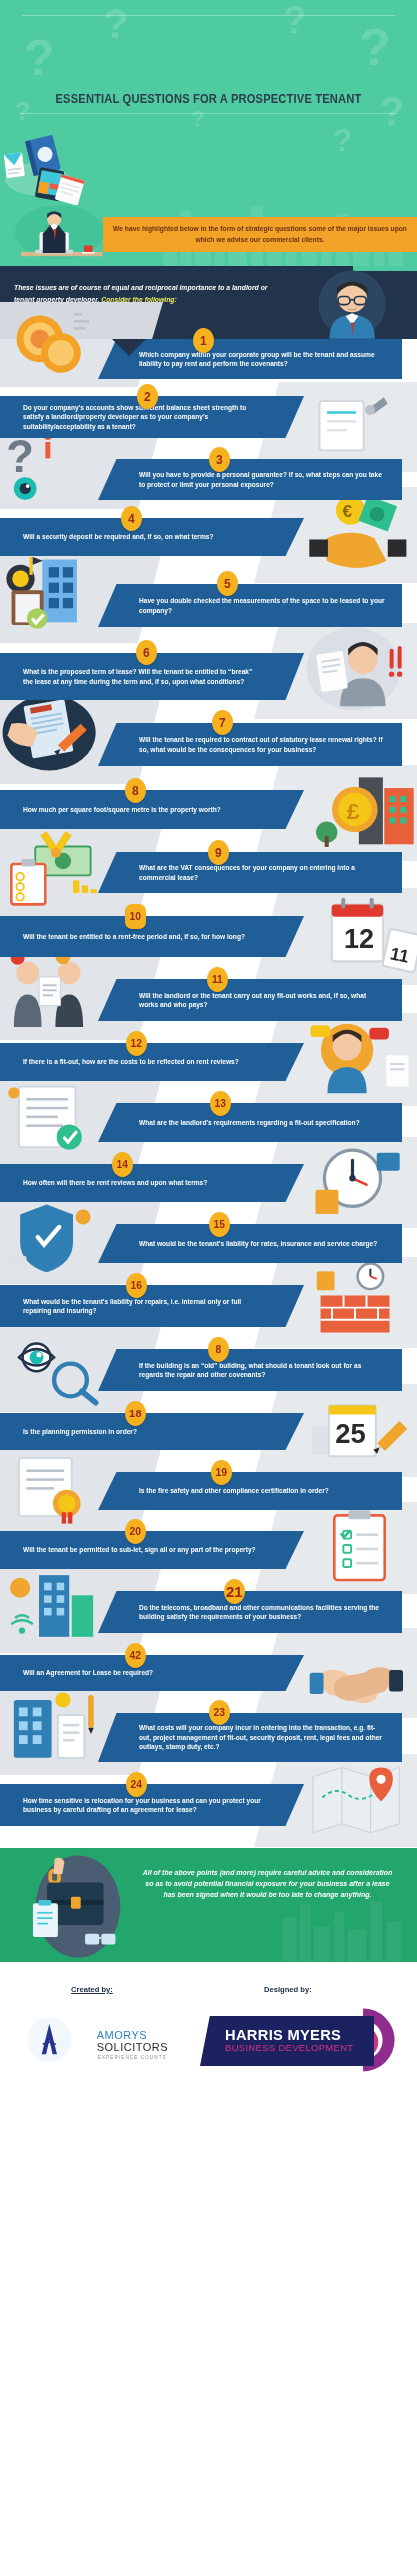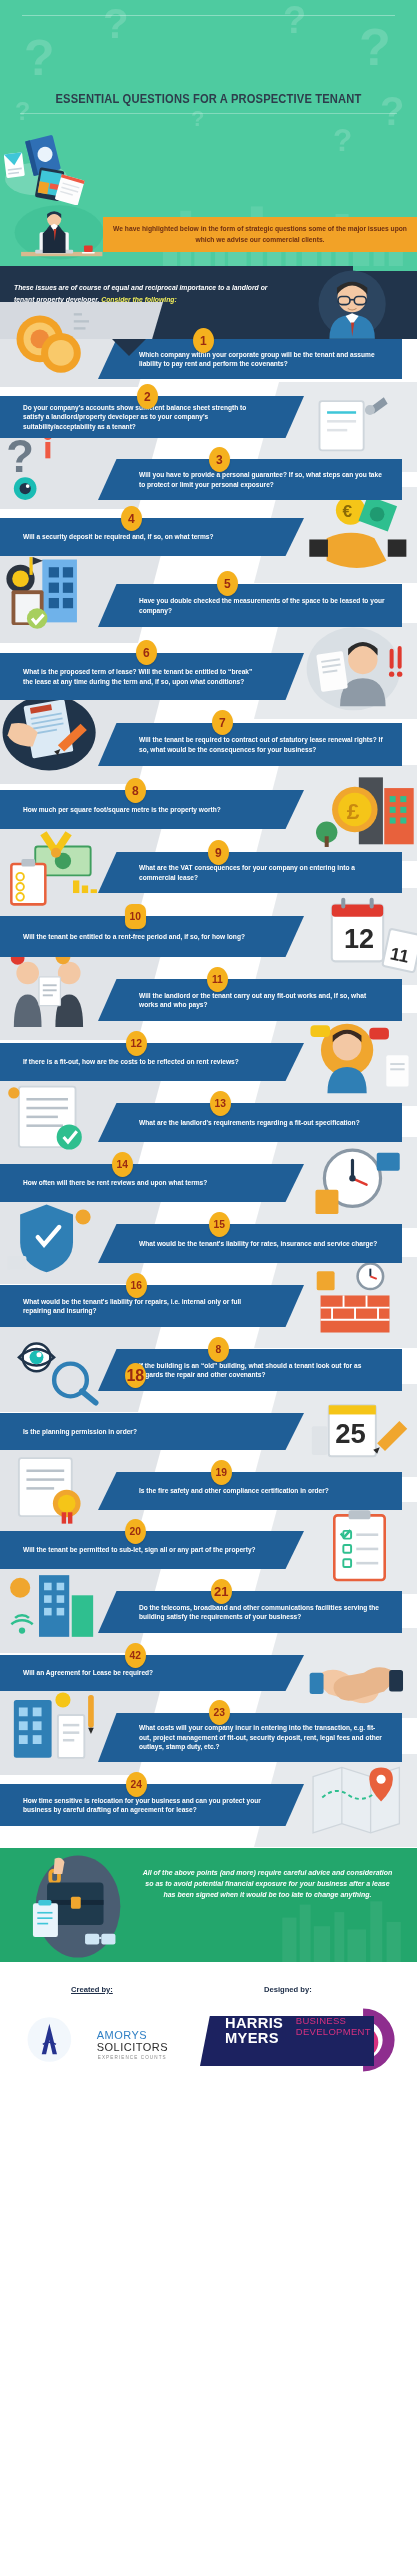--- a/index.html
+++ b/index.html
@@ -200,21 +200,21 @@
   .amorys-name { font-size: 11px; letter-spacing: 0.5px; }
   .amorys-name .a1 { color: #2f7fc4; font-weight: normal; }
   .amorys-name .a2 { color: #2b2b2b; font-weight: normal; }
   .amorys-sub { font-size: 4.6px; color: #8a8a8a; letter-spacing: 1.1px; margin-top: 2.2px; margin-left: 1.1px; }
 
   .harris-wrap { position: absolute; left: 200px; top: 43px; width: 212px; height: 71px; }
   .harris-slab {
     position: absolute; left: 0; top: 11px; width: 174px; height: 50px;
     background: #1c2260;
     clip-path: polygon(9.8px 0, 100% 0, 100% 100%, 0 100%);
-    display: flex; justify-content: center;
+    display: flex; flex-direction: column; justify-content: center;
     padding-left: 25px;
   }
   .harris-1 { color: #ffffff; font-size: 14.7px; font-weight: bold; letter-spacing: 0.3px; line-height: 1.05; }
   .harris-2 { color: #d6317f; font-size: 9.5px; font-weight: normal; letter-spacing: 0.3px; line-height: 1.15; }
 </style>
 </head>
 <body>
 
 <div class="page">
 
@@ -662,21 +662,21 @@
         <rect x="38" y="28" width="72" height="78" rx="4" fill="#ffffff" stroke="#cfd6dc" stroke-width="3"></rect>
       <text x="48" y="86" font-size="42" font-weight="bold" fill="#2b2b2b" font-family="Liberation Sans,sans-serif">25</text>
       <rect x="38" y="28" width="72" height="14" fill="#f5c518"></rect>
       <path d="M112 86 l34 -34 l12 12 l-34 34 Z" fill="#f0a62e"></path>
         <path d="M106 96 l10 -4 l-4 10 Z" fill="#2b2b2b"></path>
       <rect x="12" y="60" width="24" height="44" rx="3" fill="#dfe3e7"></rect>
       </svg>
       <div class="qbar left" style="top: 1074px; left: 0px; width: 304px; height: 37px; padding-left: 23px; padding-right: 41px;">
         <div class="qtext">Is the planning permission in order?</div>
       </div>
-      <div class="qnum" style="top: 1024px; left: 125px; font-size: 16px;">
+      <div class="qnum" style="top: 1062px; left: 125px; font-size: 11px; font-family: Liberation Mono, monospace;">
         <span>18</span>
       </div>
       <div class="grayshape" style="top: 1103px; left: 0px; width: 163px; height: 91px; clip-path: polygon(0px 0px, 100% 0px, calc(100% - 25px) 100%, 0px 100%); opacity: 0.95;"></div>
       <svg class="illus" viewBox="0 0 170 130" style="left: 0px; top: 1106px; width: 107px; height: 83px;">
         <rect x="30" y="20" width="84" height="92" rx="4" fill="#ffffff" stroke="#cfd6dc" stroke-width="3"></rect>
       <g fill="#b9c2ca">
           <rect x="42" y="38" width="60" height="4"></rect>
           <rect x="42" y="52" width="60" height="4"></rect>
           <rect x="42" y="66" width="44" height="4"></rect>
         </g>
@@ -724,21 +724,21 @@
         </g>
       <rect x="114" y="48" width="34" height="66" fill="#2fbf8f"></rect>
       <circle cx="32" cy="36" r="16" fill="#f0a62e"></circle>
       <path d="M24 84 a16 16 0 0 1 22 0" stroke="#2fbf8f" stroke-width="4" fill="none"></path>
       <path d="M18 94 a26 26 0 0 1 34 0" stroke="#2fbf8f" stroke-width="4" fill="none"></path>
       <circle cx="35" cy="104" r="5" fill="#2fbf8f"></circle>
       </svg>
       <div class="qbar right" style="top: 1252px; left: 98px; width: 304px; height: 42px; padding-left: 41px; padding-right: 16.3px;">
         <div class="qtext">Do the telecoms, broadband and other communications facilities serving the building satisfy the requirements of your business?</div>
       </div>
-      <div class="qnum" style="top: 1240px; left: 211px; font-size: 13px;">
+      <div class="qnum" style="top: 1240px; left: 224px; font-size: 15px;">
         <span>21</span>
       </div>
       <div class="grayshape" style="top: 1289px; left: 254px; width: 163px; height: 90px; clip-path: polygon(25px 0px, 100% 0px, 100% 100%, 0px 100%); opacity: 0.75;"></div>
       <svg class="illus" viewBox="0 0 170 130" style="left: 302px; top: 1292px; width: 115px; height: 82px;">
         <path d="M12 76 q26 -26 56 -6 l32 6 q22 8 14 26 q-10 18 -36 10 l-42 -12 Z" fill="#f3c8a4"></path>
       <path d="M148 72 q-26 -26 -56 -6 l-32 6 q-22 8 -14 26 q10 18 36 10 l42 -12 Z" fill="#e8b68c"></path>
       <rect x="6" y="66" width="22" height="34" rx="4" fill="#2f7fb5"></rect>
         <rect x="132" y="62" width="22" height="34" rx="4" fill="#20344a"></rect>
       </svg>
       <div class="qbar left" style="top: 1316px; left: 0px; width: 304px; height: 36px; padding-left: 23px; padding-right: 41px;">

